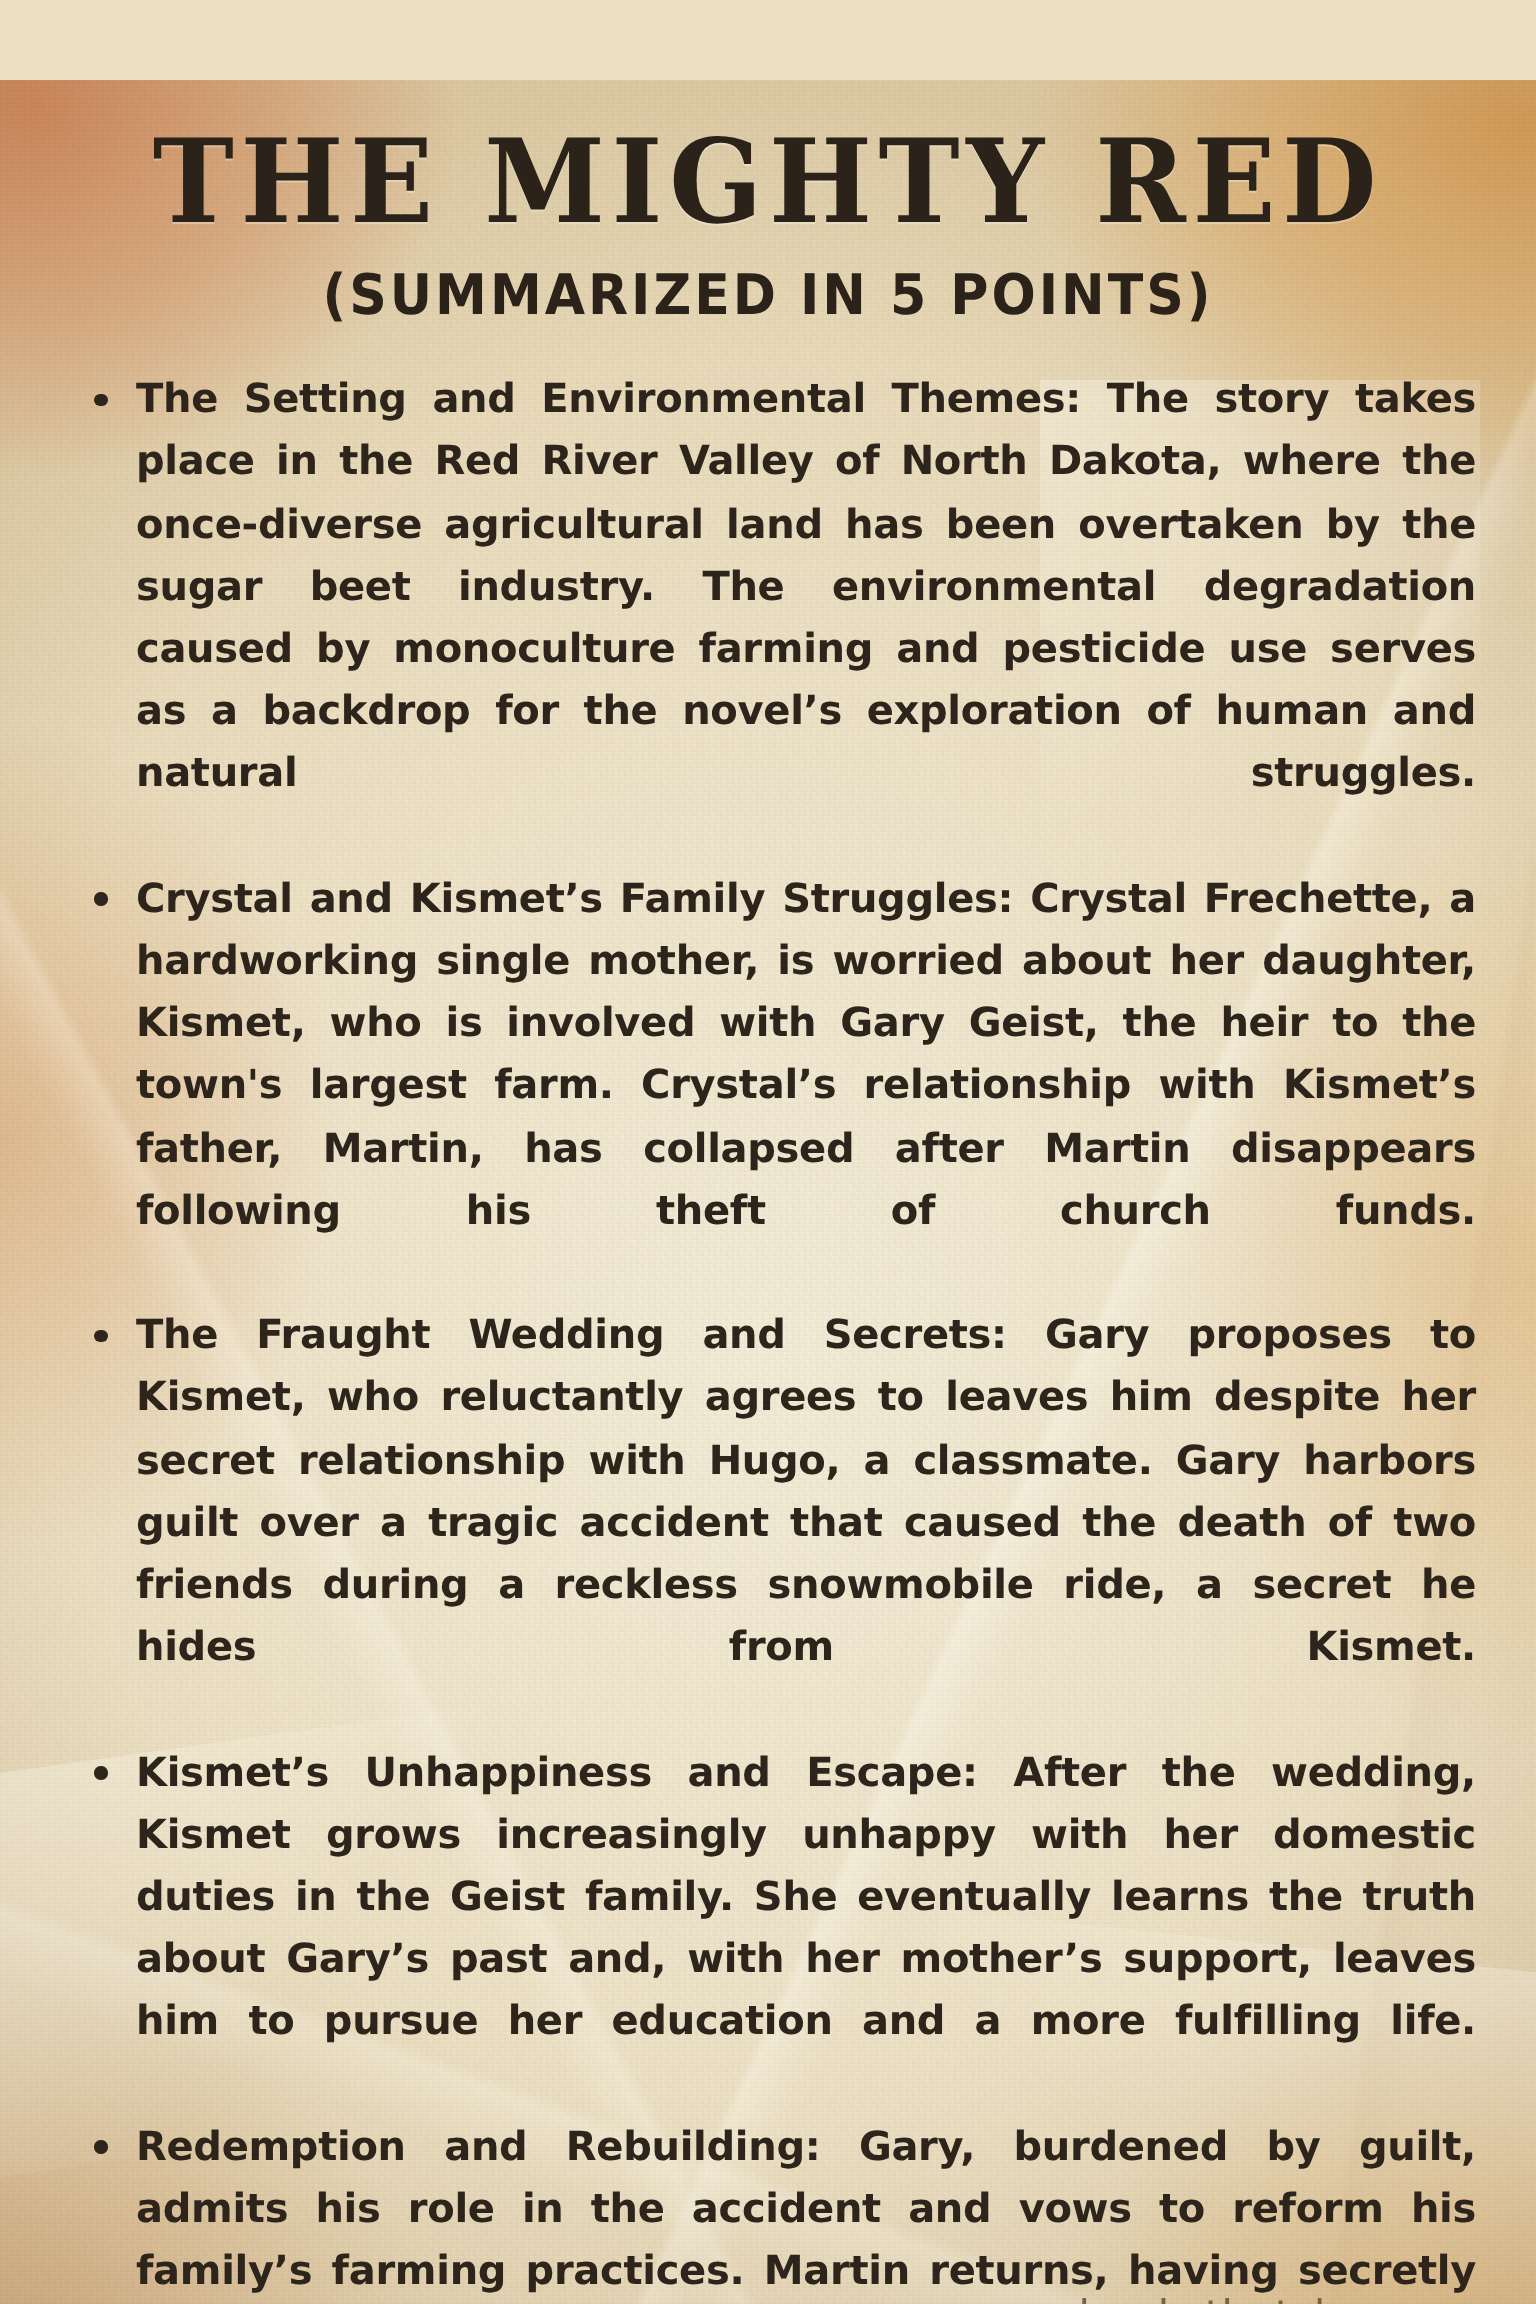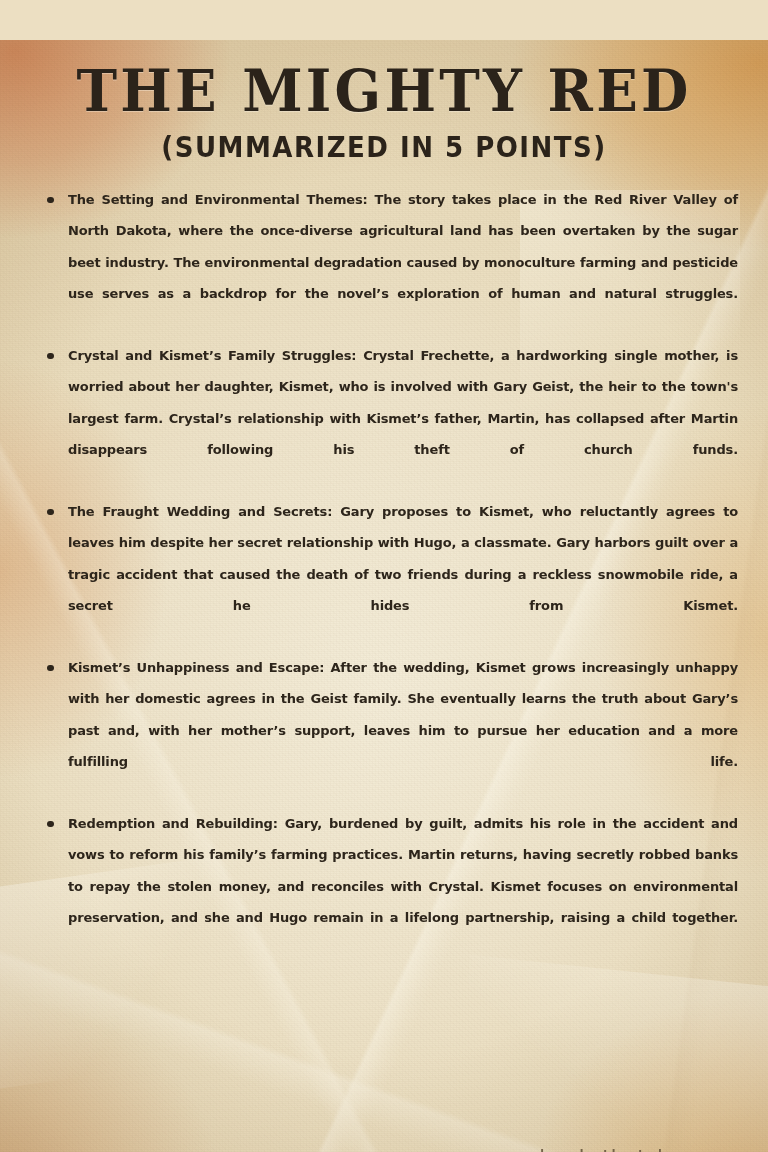--- a/index.html
+++ b/index.html
@@ -136,21 +136,21 @@
     margin:20px 30px 0 34px;
     list-style:none;
   }
 
   .bullet {
     position:relative;
     padding-left:34px;
     margin-bottom:0px;
     font-family:"DejaVu Sans", sans-serif;
     font-weight:700;
-    font-size:13px;
+    font-size:20px;
     line-height:31.2px;
     color:#2d251b;
     text-align:justify;
     text-justify:inter-word;
     letter-spacing:-0.15px;
     word-spacing:0.2px;
   }
   .bullet::after {
     
     content:"";
@@ -201,21 +201,21 @@
       <li class="bullet">
         <span class="dot"></span><span>The Setting and Environmental Themes: The story takes place in the Red River Valley of North Dakota, where the once-diverse agricultural land has been overtaken by the sugar beet industry. The environmental degradation caused by monoculture farming and pesticide use serves as a backdrop for the novel’s exploration of human and natural struggles.</span>
       </li>
       <li class="bullet">
         <span class="dot"></span><span>Crystal and Kismet’s Family Struggles: Crystal Frechette, a hardworking single mother, is worried about her daughter, Kismet, who is involved with Gary Geist, the heir to the town's largest farm. Crystal’s relationship with Kismet’s father, Martin, has collapsed after Martin disappears following his theft of church funds.</span>
       </li>
       <li class="bullet">
         <span class="dot"></span><span>The Fraught Wedding and Secrets: Gary proposes to Kismet, who reluctantly agrees to leaves him despite her secret relationship with Hugo, a classmate. Gary harbors guilt over a tragic accident that caused the death of two friends during a reckless snowmobile ride, a secret he hides from Kismet.</span>
       </li>
       <li class="bullet">
-        <span class="dot"></span><span>Kismet’s Unhappiness and Escape: After the wedding, Kismet grows increasingly unhappy with her domestic agrees in the Geist family. She eventually learns the truth about Gary’s past and, with her mother’s support, leaves him to pursue her education and a more fulfilling life.</span>
+        <span class="dot"></span><span>Kismet’s Unhappiness and Escape: After the wedding, Kismet grows increasingly unhappy with her domestic duties in the Geist family. She eventually learns the truth about Gary’s past and, with her mother’s support, leaves him to pursue her education and a more fulfilling life.</span>
       </li>
       <li class="bullet">
         <span class="dot"></span><span>Redemption and Rebuilding: Gary, burdened by guilt, admits his role in the accident and vows to reform his family’s farming practices. Martin returns, having secretly robbed banks to repay the stolen money, and reconciles with Crystal. Kismet focuses on environmental preservation, and she and Hugo remain in a lifelong partnership, raising a child together.</span>
       </li>
     </ul>
 
     <div class="watermark">booksthatslay.com</div>
   </div>
 </div>
 

